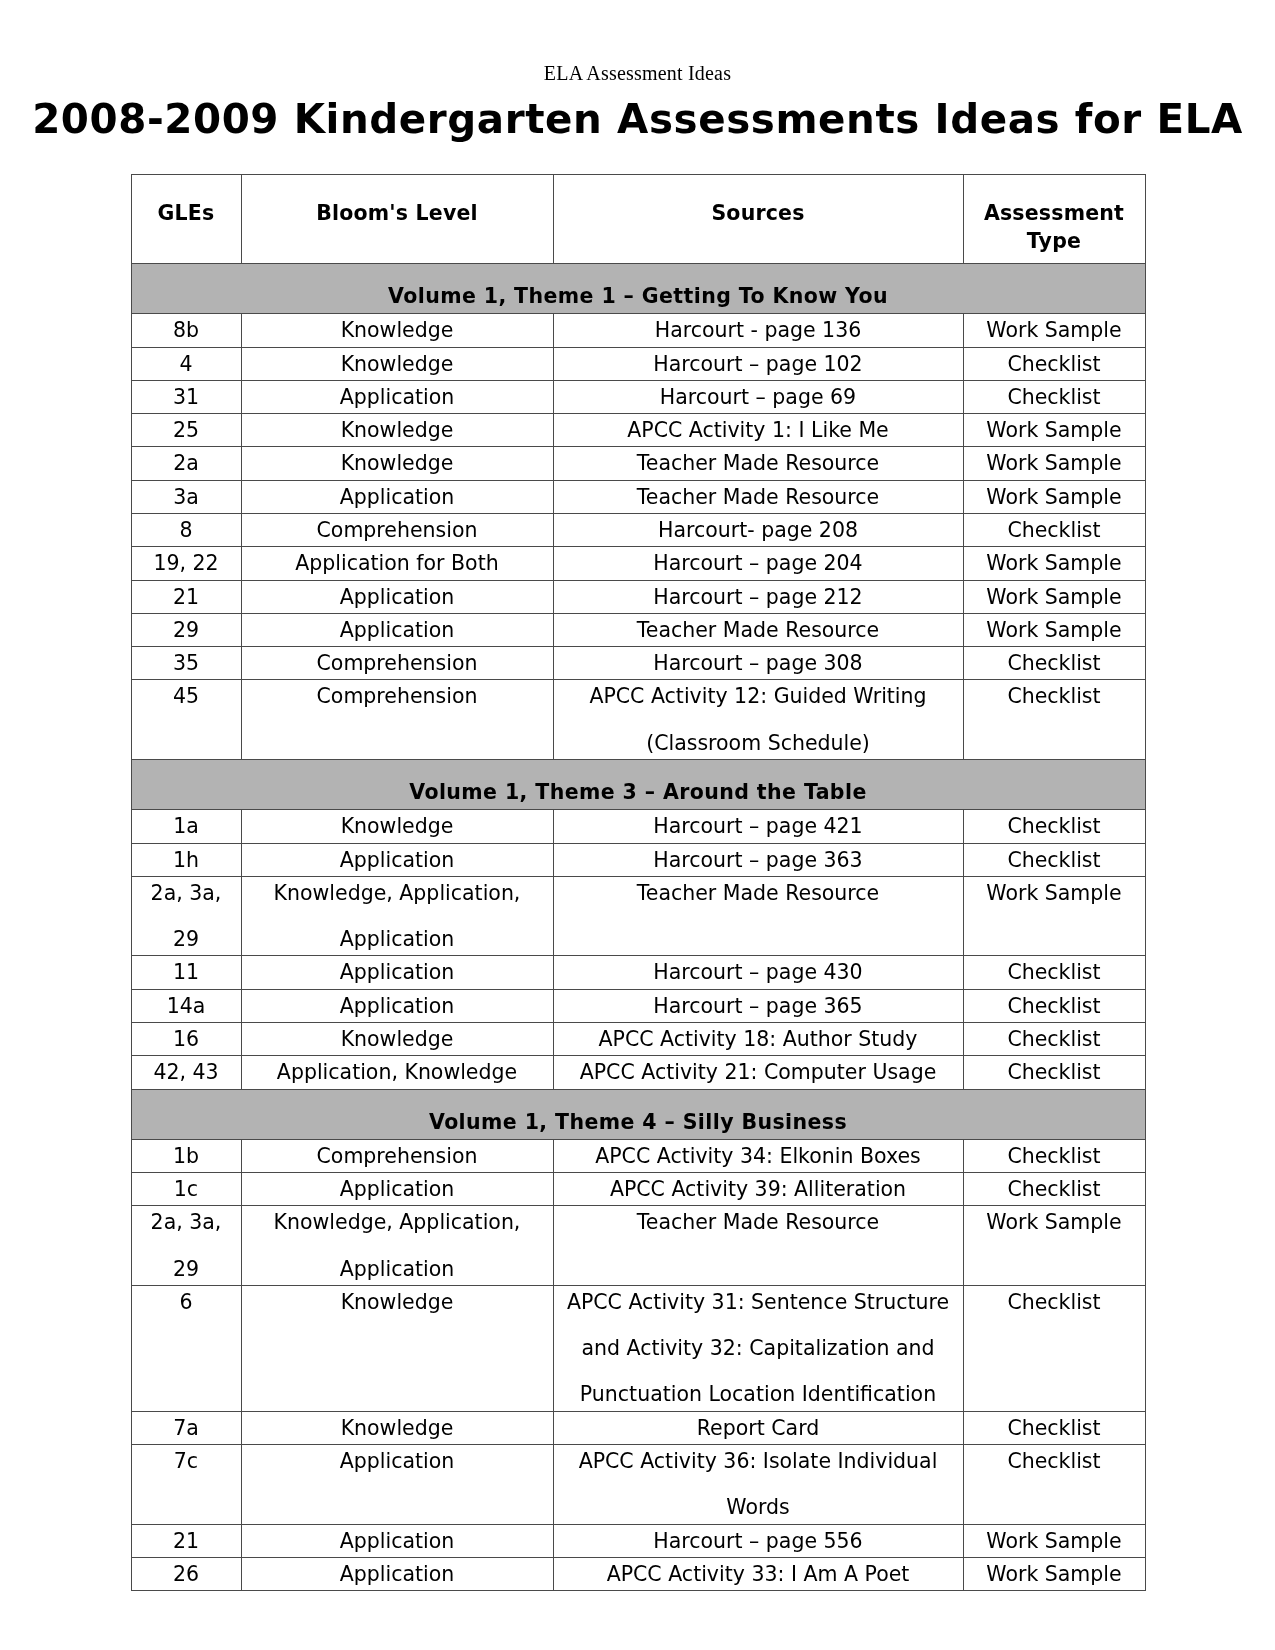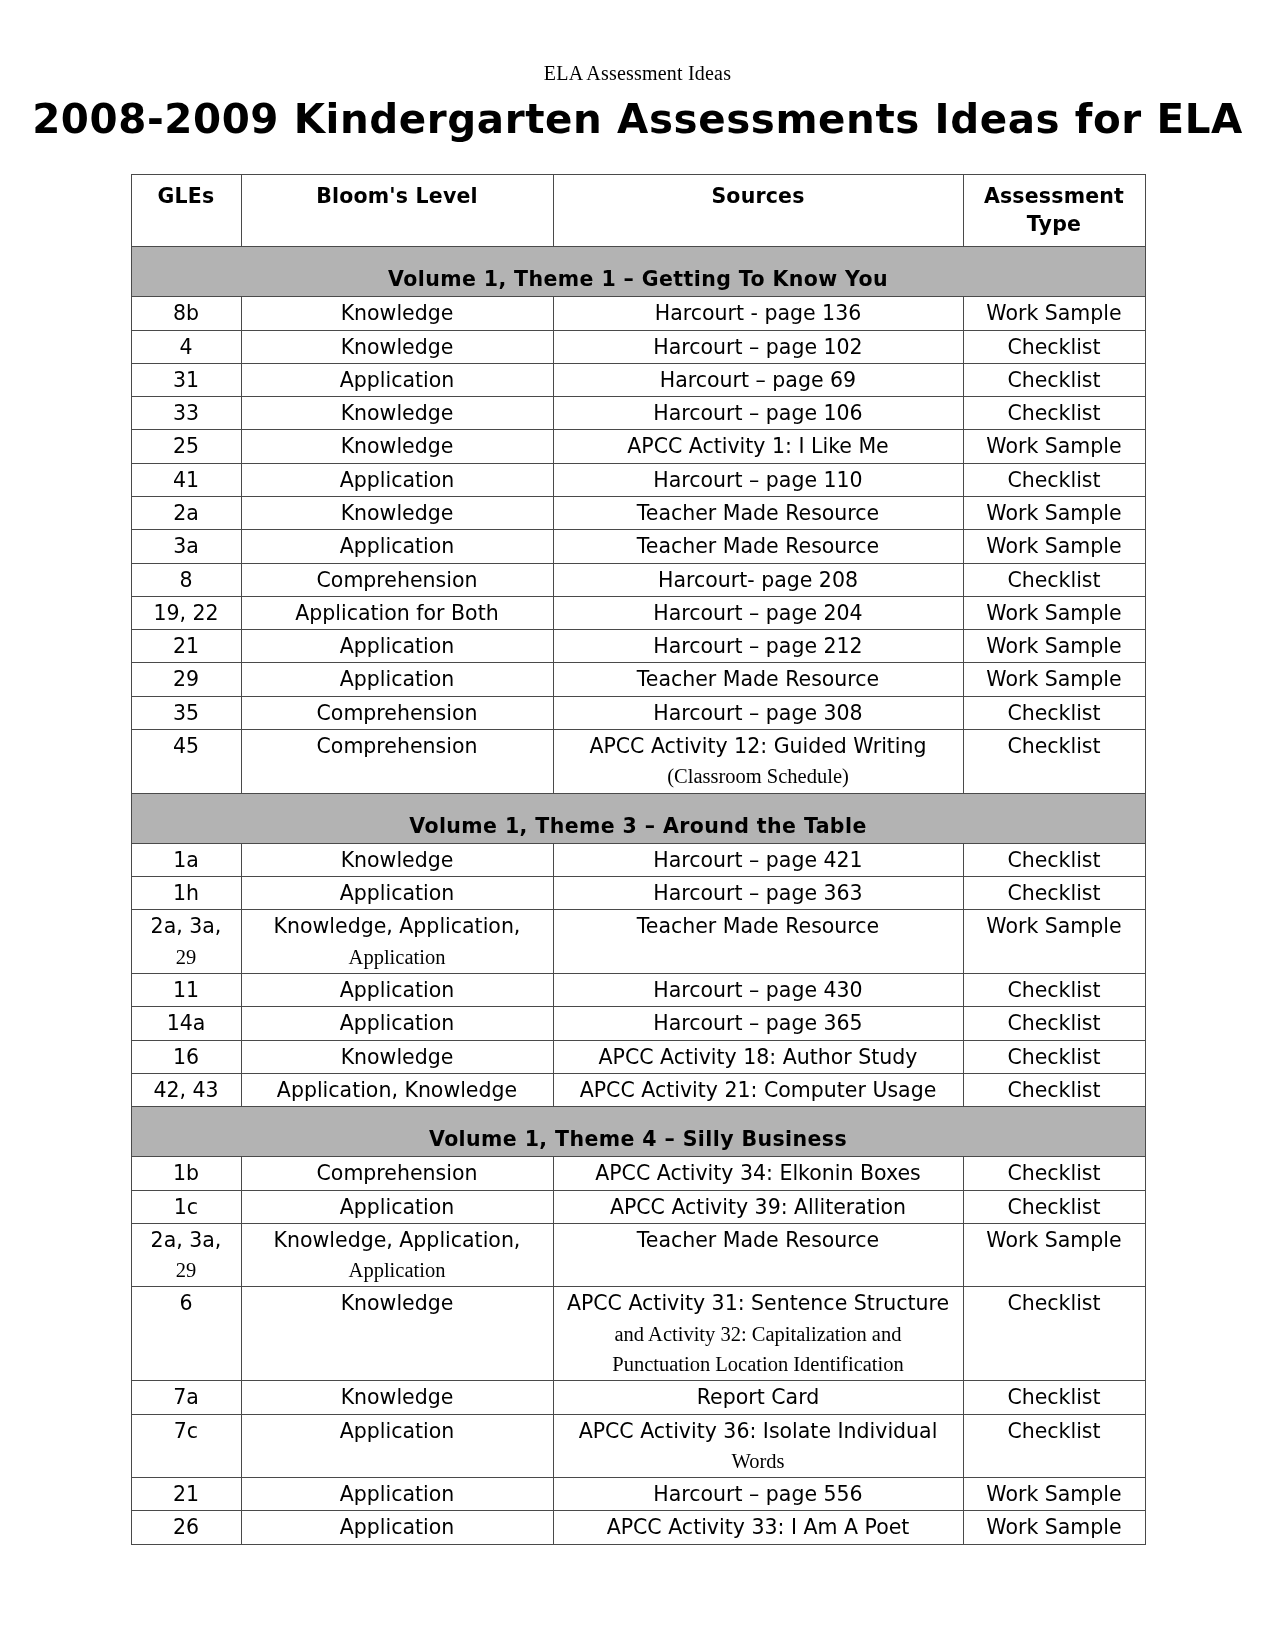--- a/index.html
+++ b/index.html
@@ -69,40 +69,40 @@
     padding: 2px 6px;
     vertical-align: top;
     line-height: 1.38;
   }
 
   table.assess thead th {
     font-weight: bold;
     text-align: center;
     height: 62px;
     vertical-align: top;
-    padding-top: 7px;
+    padding-top: 24px;
     letter-spacing: 0.2px;
   }
 
   tr.theme-row td {
     background: #b3b3b3;
     text-align: center;
     font-weight: bold;
     letter-spacing: 0.4px;
     padding-top: 18px;
     padding-bottom: 3px;
   }
 
   td.cell-gle   { text-align: center; }
   td.cell-bloom { text-align: center; }
   td.cell-src   { text-align: center; padding-left: 9px; }
   td.cell-type  { text-align: center; }
 
   td .line { display: block; }
-  td .line + .line { margin-top: 2px; font-family: Liberation Serif, serif; }
+  td .line + .line { margin-top: 18px; }
 </style>
 </head>
 <body>
 
 <div class="page">
 
   <div class="running-head">ELA Assessment Ideas</div>
 
   <h1 class="doc-title">2008-2009 Kindergarten Assessments Ideas for ELA</h1>
 
@@ -166,58 +166,30 @@
             </td>
             <td class="cell-src">
               <span class="line">Harcourt – page 69</span>
             </td>
             <td class="cell-type">
               <span class="line">Checklist</span>
             </td>
           </tr>
           <tr>
             <td class="cell-gle">
-              <span class="line">33</span>
-            </td>
-            <td class="cell-bloom">
-              <span class="line">Knowledge</span>
-            </td>
-            <td class="cell-src">
-              <span class="line">Harcourt – page 106</span>
-            </td>
-            <td class="cell-type">
-              <span class="line">Checklist</span>
-            </td>
-          </tr>
-          <tr>
-            <td class="cell-gle">
               <span class="line">25</span>
             </td>
             <td class="cell-bloom">
               <span class="line">Knowledge</span>
             </td>
             <td class="cell-src">
               <span class="line">APCC Activity 1:  I Like Me</span>
             </td>
             <td class="cell-type">
               <span class="line">Work Sample</span>
-            </td>
-          </tr>
-          <tr>
-            <td class="cell-gle">
-              <span class="line">41</span>
-            </td>
-            <td class="cell-bloom">
-              <span class="line">Application</span>
-            </td>
-            <td class="cell-src">
-              <span class="line">Harcourt – page 110</span>
-            </td>
-            <td class="cell-type">
-              <span class="line">Checklist</span>
             </td>
           </tr>
           <tr>
             <td class="cell-gle">
               <span class="line">2a</span>
             </td>
             <td class="cell-bloom">
               <span class="line">Knowledge</span>
             </td>
             <td class="cell-src">

